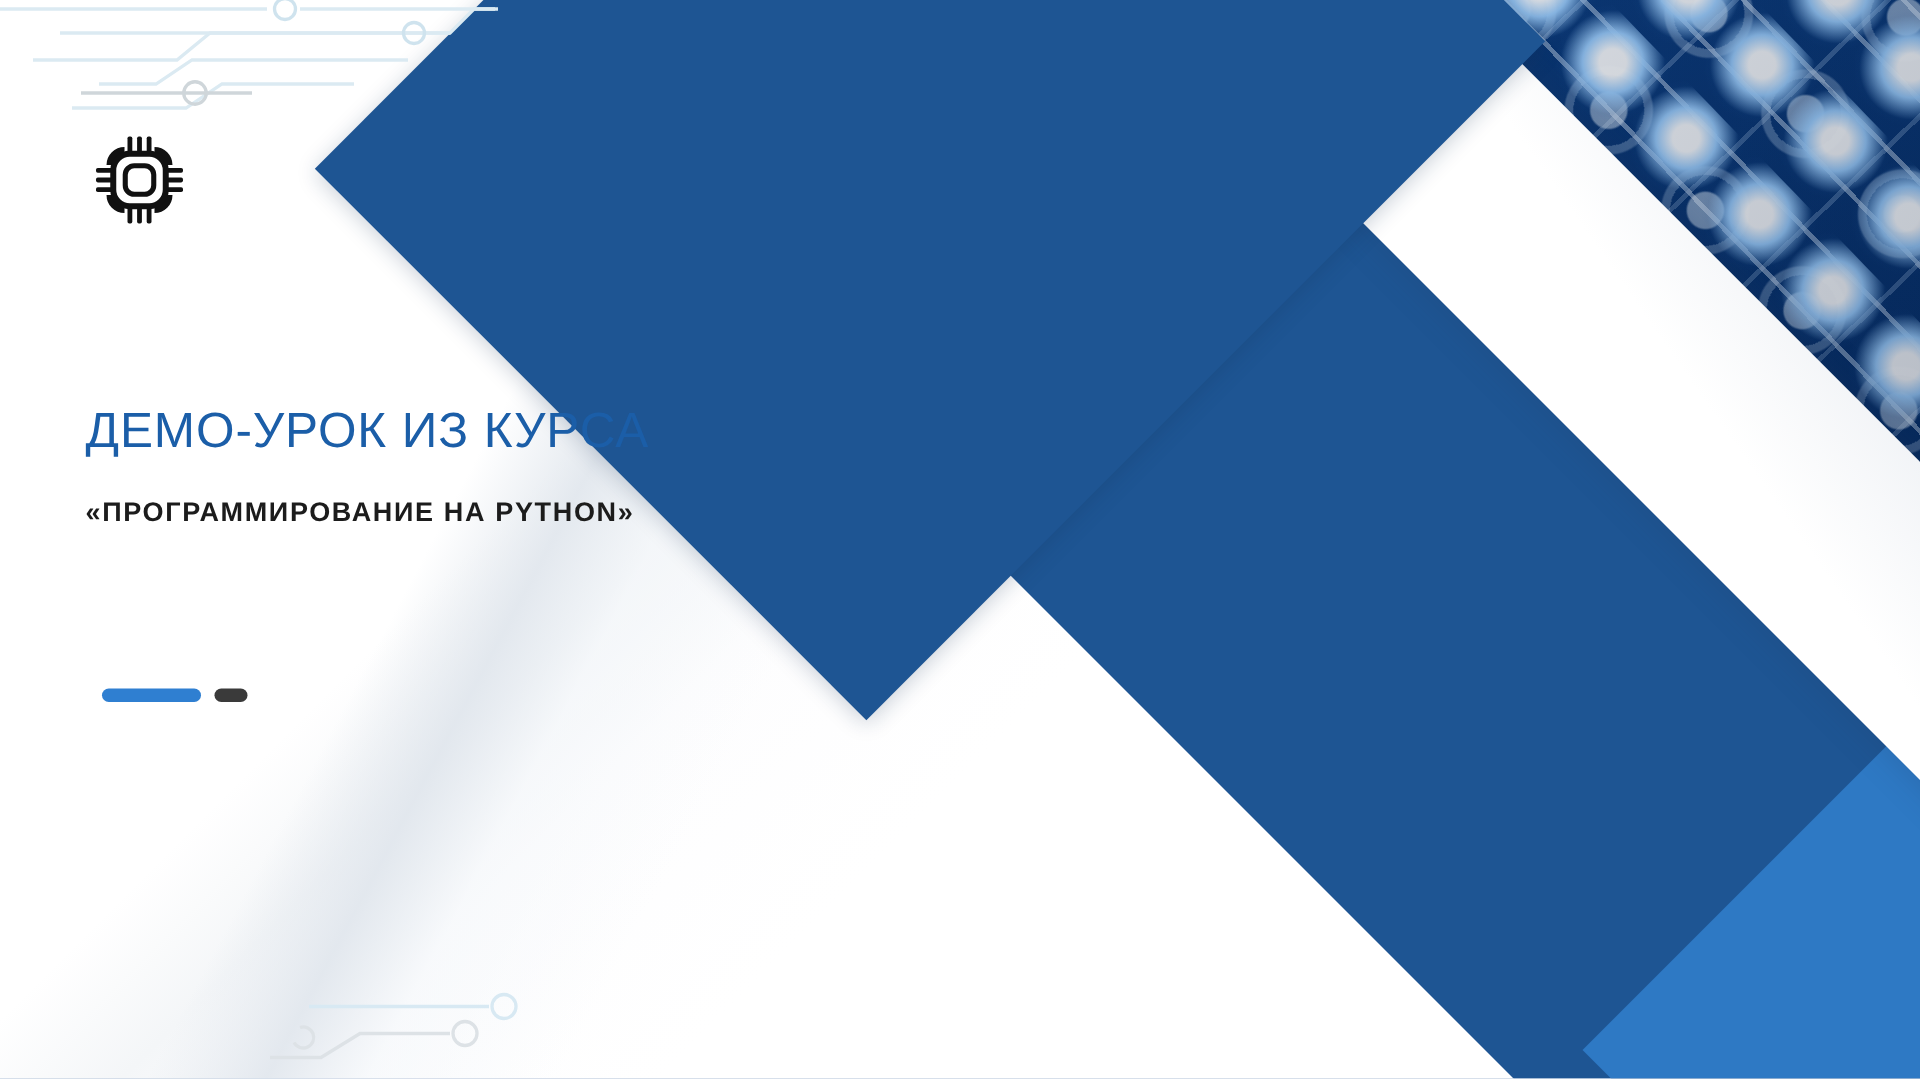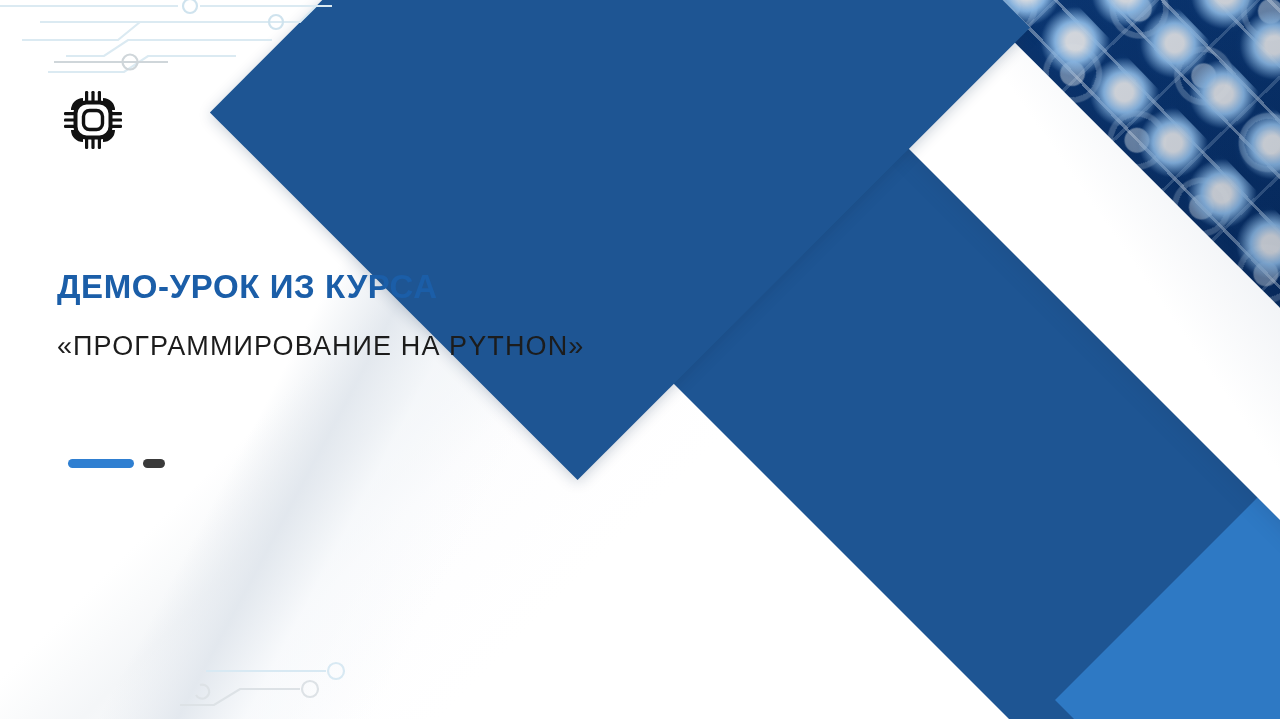--- a/index.html
+++ b/index.html
@@ -153,30 +153,30 @@
   .deco-bottom{ position:absolute; left:176px; bottom:0; width:260px; height:86px;}
 
   
   .chip{ position:absolute; left:57px; top:84px; width:72px; height:72px;}
 
   
   .title{
     position:absolute; left:57px; top:268px;
     margin:0;
     font-size:33px;
-    font-weight:700;
+    font-weight:400;
     letter-spacing:.6px;
     color:var(--blue-title);
     white-space:nowrap;
   }
   .subtitle{
     position:absolute; left:57px; top:331px;
     margin:0;
-    font-size:27px;
-    font-weight:400;
+    font-size:18px;
+    font-weight:700;
     letter-spacing:1.1px;
     color:var(--ink);
     white-space:nowrap;
   }
 
   
   .bars{ position:absolute; left:68px; top:459px; display:flex; align-items:center; gap:9px;}
   .bar-blue{ width:66px; height:9px; border-radius:5px; background:var(--blue-accent);}
   .bar-dark{ width:22px; height:9px; border-radius:5px; background:var(--dark-accent);}
 

